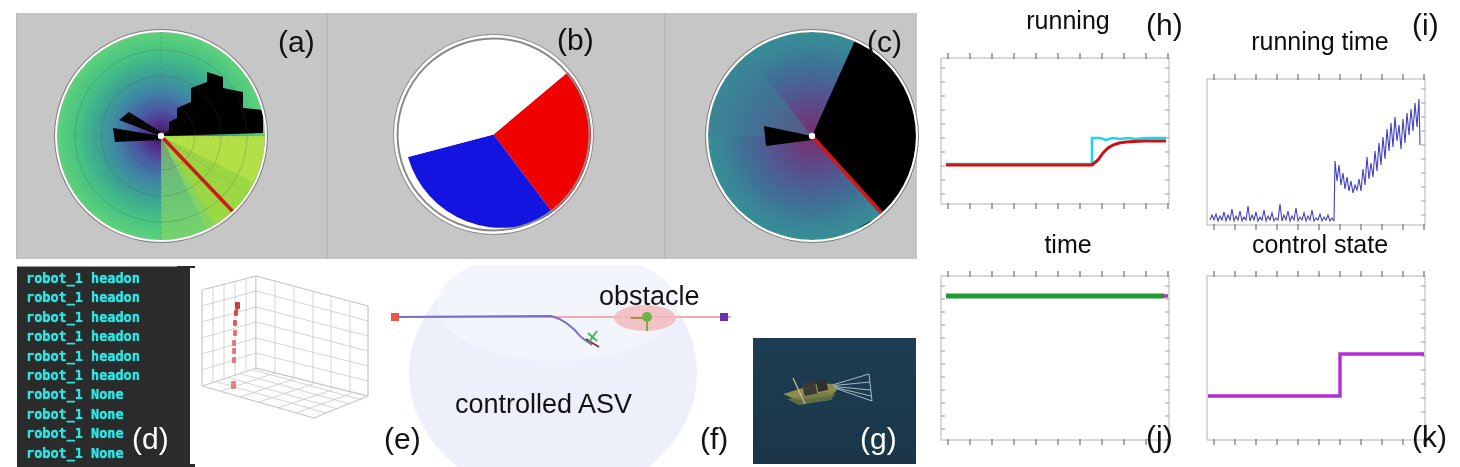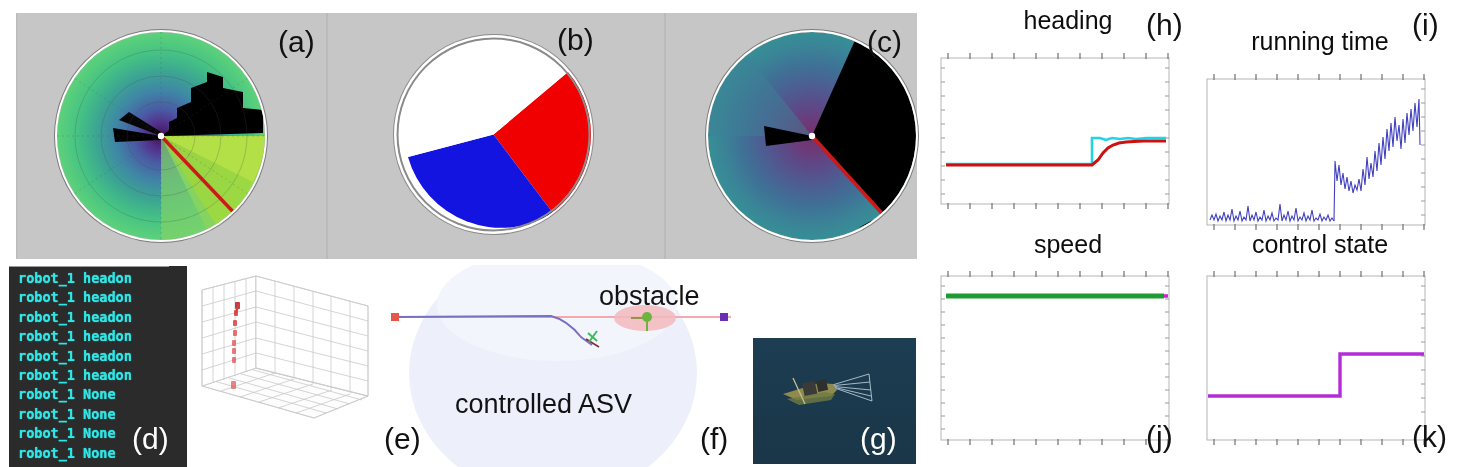--- a/index.html
+++ b/index.html
@@ -46,21 +46,21 @@
 
   
   .pie{
     position:absolute;border-radius:50%;
     box-shadow:0 0 0 2px #ffffff, 0 0 0 3px #8a8a8a;
     overflow:hidden;background:#ffffff;
   }
 
   
   #terminal{
-    position:absolute;left:9px;top:266px;width:178px;height:198px;
+    position:absolute;left:17px;top:266px;width:178px;height:198px;
     background:#2b2b2b;
     padding:3px 0 0 0;
     overflow:hidden;
   }
   #terminal .shadow-top{
     position:absolute;left:0;top:-4px;width:160px;height:5px;background:#9b9b9b;
   }
   .term-line{
     color:#2fe6e6;
     font-family:"DejaVu Sans Mono","Liberation Mono",monospace;
@@ -357,21 +357,21 @@
         <path d="M34,61 L72,54 L82,56 L78,62 L46,67 Z" fill="#6f7a42" opacity="0.8"></path>
         <rect x="50" y="44" width="13" height="13" fill="#3a3a38" transform="rotate(-12 56 50)"></rect>
         <rect x="64" y="42" width="10" height="11" fill="#2f2f2e" transform="rotate(-12 69 47)"></rect>
         <line x1="40" y1="40" x2="52" y2="66" stroke="#c6bf8c" stroke-width="1.3"></line>
       </g>
     </svg>
   </div>
   <div class="panel-letter white" style="left:860px;top:424px;">(g)</div>
 
   <div class="chart-box" style="left:932px;top:8px;width:272px;height:210px;">
-    <div class="chart-title">heading</div>
+    <div class="chart-title">running</div>
     <div class="chart-plot" style="left:8px;top:44px;width:232px;height:158px;">
       <svg viewBox="0 0 232 158" width="232" height="158">
         <rect x="1" y="6" width="228" height="146" fill="#ffffff" stroke="#b5b5b5" stroke-width="1"></rect>
         <g stroke="#707070" stroke-width="1.2">
 
           <line x1="8" y1="1" x2="8" y2="7"></line>
             <line x1="30" y1="1" x2="30" y2="7"></line>
           <line x1="52" y1="1" x2="52" y2="7"></line>
             <line x1="74" y1="1" x2="74" y2="7"></line>
           <line x1="96" y1="1" x2="96" y2="7"></line>
@@ -480,21 +480,21 @@
                  L159,112 L161,84 L163,106 L165,90 L167,104 L169,78 L171,98 L173,70
                  L175,92 L177,64 L179,86 L181,56 L183,78 L185,50 L187,74 L189,44
                  L191,68 L193,52 L195,76 L197,46 L199,70 L201,40 L203,62 L205,36
                  L207,58 L209,30 L211,54 L213,26 L214,72" stroke="#4040c0" stroke-width="1.1" fill="none"></path>
       </svg>
     </div>
   </div>
   <div class="panel-letter" style="left:1412px;top:10px;">(i)</div>
 
   <div class="chart-box" style="left:932px;top:232px;width:272px;height:230px;">
-    <div class="chart-title">speed</div>
+    <div class="chart-title">time</div>
     <div class="chart-plot" style="left:8px;top:38px;width:232px;height:176px;">
       <svg viewBox="0 0 232 176" width="232" height="176">
         <rect x="1" y="6" width="228" height="164" fill="#ffffff" stroke="#b5b5b5" stroke-width="1"></rect>
         <g stroke="#707070" stroke-width="1.2">
           <line x1="8" y1="1" x2="8" y2="7"></line>
             <line x1="30" y1="1" x2="30" y2="7"></line>
           <line x1="52" y1="1" x2="52" y2="7"></line>
             <line x1="74" y1="1" x2="74" y2="7"></line>
           <line x1="96" y1="1" x2="96" y2="7"></line>
             <line x1="118" y1="1" x2="118" y2="7"></line>

